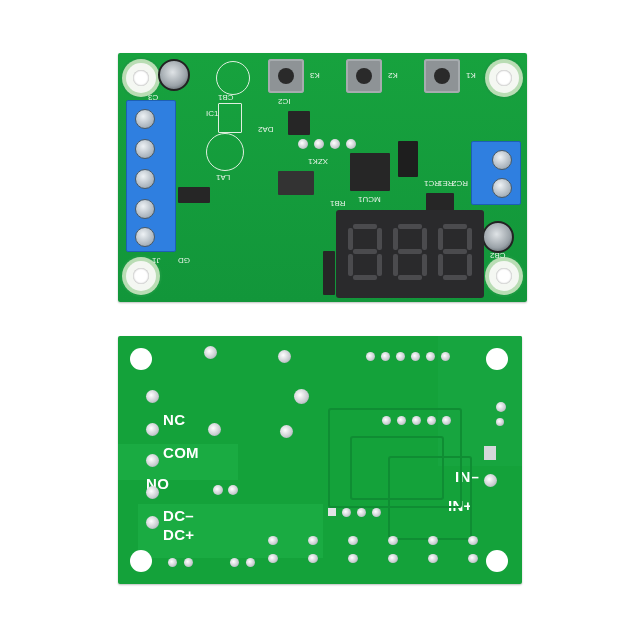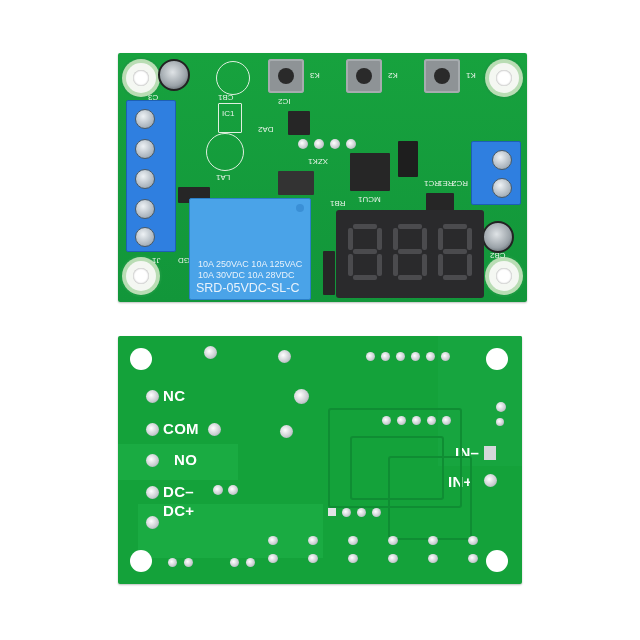--- a/index.html
+++ b/index.html
@@ -19,21 +19,21 @@
   .relay .lbl{position:absolute;left:8px;color:#e8f2fb;font-size:9px;white-space:nowrap;}
   .relay .big{font-size:12.5px;left:6px;}
   .disp{position:absolute;left:336px;top:210px;width:148px;height:88px;background:#2a2a2c;border-radius:3px;}
   .digit{position:absolute;top:14px;width:34px;height:56px;}
   .seg{position:absolute;background:#4b4b4e;border-radius:2px;}
   .cap{position:absolute;border-radius:50%;background:radial-gradient(circle at 45% 40%,#dfe3e6,#9aa2a8 60%,#3a4248);border:2px solid #222;}
   .chip{position:absolute;background:#262626;border-radius:1px;}
   .pad{position:absolute;width:10px;height:10px;border-radius:50%;background:radial-gradient(circle at 40% 40%,#ffffff,#c7cbcf 60%,#8e969c);}
   .trace{position:absolute;border:2px solid #0e8a31;border-radius:3px;}
   .plane{position:absolute;background:#19aa40;}
-  .blabel{position:absolute;color:#ffffff;font-weight:bold;font-size:15px;letter-spacing:.3px;}
+  .blabel{position:absolute;color:#ffffff;font-weight:bold;font-size:15px;letter-spacing:.3px;margin-top:24px;}
   .bpin{position:absolute;width:13px;height:13px;border-radius:50%;background:radial-gradient(circle at 40% 40%,#fff,#c8ccd0 60%,#8a9298);}
 </style>
 </head>
 <body>
 
 <div class="board top">
 
   <div class="mhole" style="left:8px;top:10px"></div>
   <div class="mhole" style="left:371px;top:10px"></div>
   <div class="mhole" style="left:8px;top:208px"></div>
@@ -58,21 +58,21 @@
   </div>
 
   <div class="btn" style="left:150px;top:6px"></div>
   <div class="silk" style="left:192px;top:18px">K3</div>
   <div class="btn" style="left:228px;top:6px"></div>
   <div class="silk" style="left:270px;top:18px">K2</div>
   <div class="btn" style="left:306px;top:6px"></div>
   <div class="silk" style="left:348px;top:18px">K1</div>
 
   <div class="chip" style="left:100px;top:50px;width:22px;height:28px;background:transparent;border:1px solid #e0efe0"></div>
-  <div class="silk" style="left:104px;top:56px;transform:none">IC1</div>
+  <div class="silk" style="left:88px;top:56px;transform:none">IC1</div>
   <div class="chip" style="left:170px;top:58px;width:22px;height:24px"></div>
   <div class="silk" style="left:160px;top:44px">IC2</div>
   <div class="chip" style="left:232px;top:100px;width:40px;height:38px"></div>
   <div class="silk" style="left:240px;top:142px">MCU1</div>
   <div class="chip" style="left:160px;top:118px;width:36px;height:24px;background:#333"></div>
   <div class="chip" style="left:308px;top:140px;width:28px;height:24px"></div>
   <div class="chip" style="left:280px;top:88px;width:20px;height:36px;background:#1e1e1e"></div>
   <div class="chip" style="left:60px;top:134px;width:32px;height:16px"></div>
   <div class="chip" style="left:205px;top:198px;width:12px;height:44px"></div>
 
@@ -87,26 +87,20 @@
   <div class="silk" style="left:60px;top:203px">GD</div>
   <div class="silk" style="left:100px;top:40px">CB1</div>
   <div class="silk" style="left:140px;top:72px">DA2</div>
   <div class="silk" style="left:98px;top:120px">LA1</div>
   <div class="silk" style="left:306px;top:126px">RC1</div>
   <div class="silk" style="left:320px;top:126px">RE1</div>
   <div class="silk" style="left:334px;top:126px">RC2</div>
   <div class="silk" style="left:212px;top:146px">RB1</div>
   <div class="silk" style="left:372px;top:198px">CB2</div>
 
-  <div class="relay" style="left:71px;top:145px">
-    <div style="position:absolute;right:6px;top:5px;width:8px;height:8px;border-radius:50%;background:#3a8fd6"></div>
-    <div class="lbl" style="top:60px">10A 250VAC  10A 125VAC</div>
-    <div class="lbl" style="top:71px">10A  30VDC  10A  28VDC</div>
-    <div class="lbl big" style="top:82px">SRD-05VDC-SL-C</div>
-  </div>
 
   <div class="disp" style="left:218px;top:157px">
     <div class="digit" style="left:12px">
       <div class="seg" style="left:5px;top:0;width:24px;height:5px"></div>
       <div class="seg" style="left:0;top:4px;width:5px;height:22px"></div>
       <div class="seg" style="left:29px;top:4px;width:5px;height:22px"></div>
       <div class="seg" style="left:5px;top:25px;width:24px;height:5px"></div>
       <div class="seg" style="left:0;top:30px;width:5px;height:22px"></div>
       <div class="seg" style="left:29px;top:30px;width:5px;height:22px"></div>
       <div class="seg" style="left:5px;top:51px;width:24px;height:5px"></div>
@@ -141,21 +135,21 @@
   <div class="hole-plain" style="left:12px;top:12px"></div>
   <div class="hole-plain" style="left:368px;top:12px"></div>
   <div class="hole-plain" style="left:12px;top:214px"></div>
   <div class="hole-plain" style="left:368px;top:214px"></div>
 
   <div class="bpin" style="left:28px;top:54px"></div>
   <div class="blabel" style="left:45px;top:51px">NC</div>
   <div class="bpin" style="left:28px;top:87px"></div>
   <div class="blabel" style="left:45px;top:84px">COM</div>
   <div class="bpin" style="left:28px;top:118px"></div>
-  <div class="blabel" style="left:56px;top:115px">NO</div>
+  <div class="blabel" style="left:28px;top:115px">NO</div>
   <div class="bpin" style="left:28px;top:150px"></div>
   <div class="blabel" style="left:45px;top:147px">DC–</div>
   <div class="bpin" style="left:28px;top:180px"></div>
   <div class="blabel" style="left:45px;top:166px">DC+</div>
 
   <div class="blabel" style="left:337px;top:108px">IN–</div>
   <div style="position:absolute;left:366px;top:110px;width:12px;height:14px;background:#d4d8db"></div>
   <div class="blabel" style="left:330px;top:137px">IN+</div>
   <div class="bpin" style="left:366px;top:138px"></div>
 

